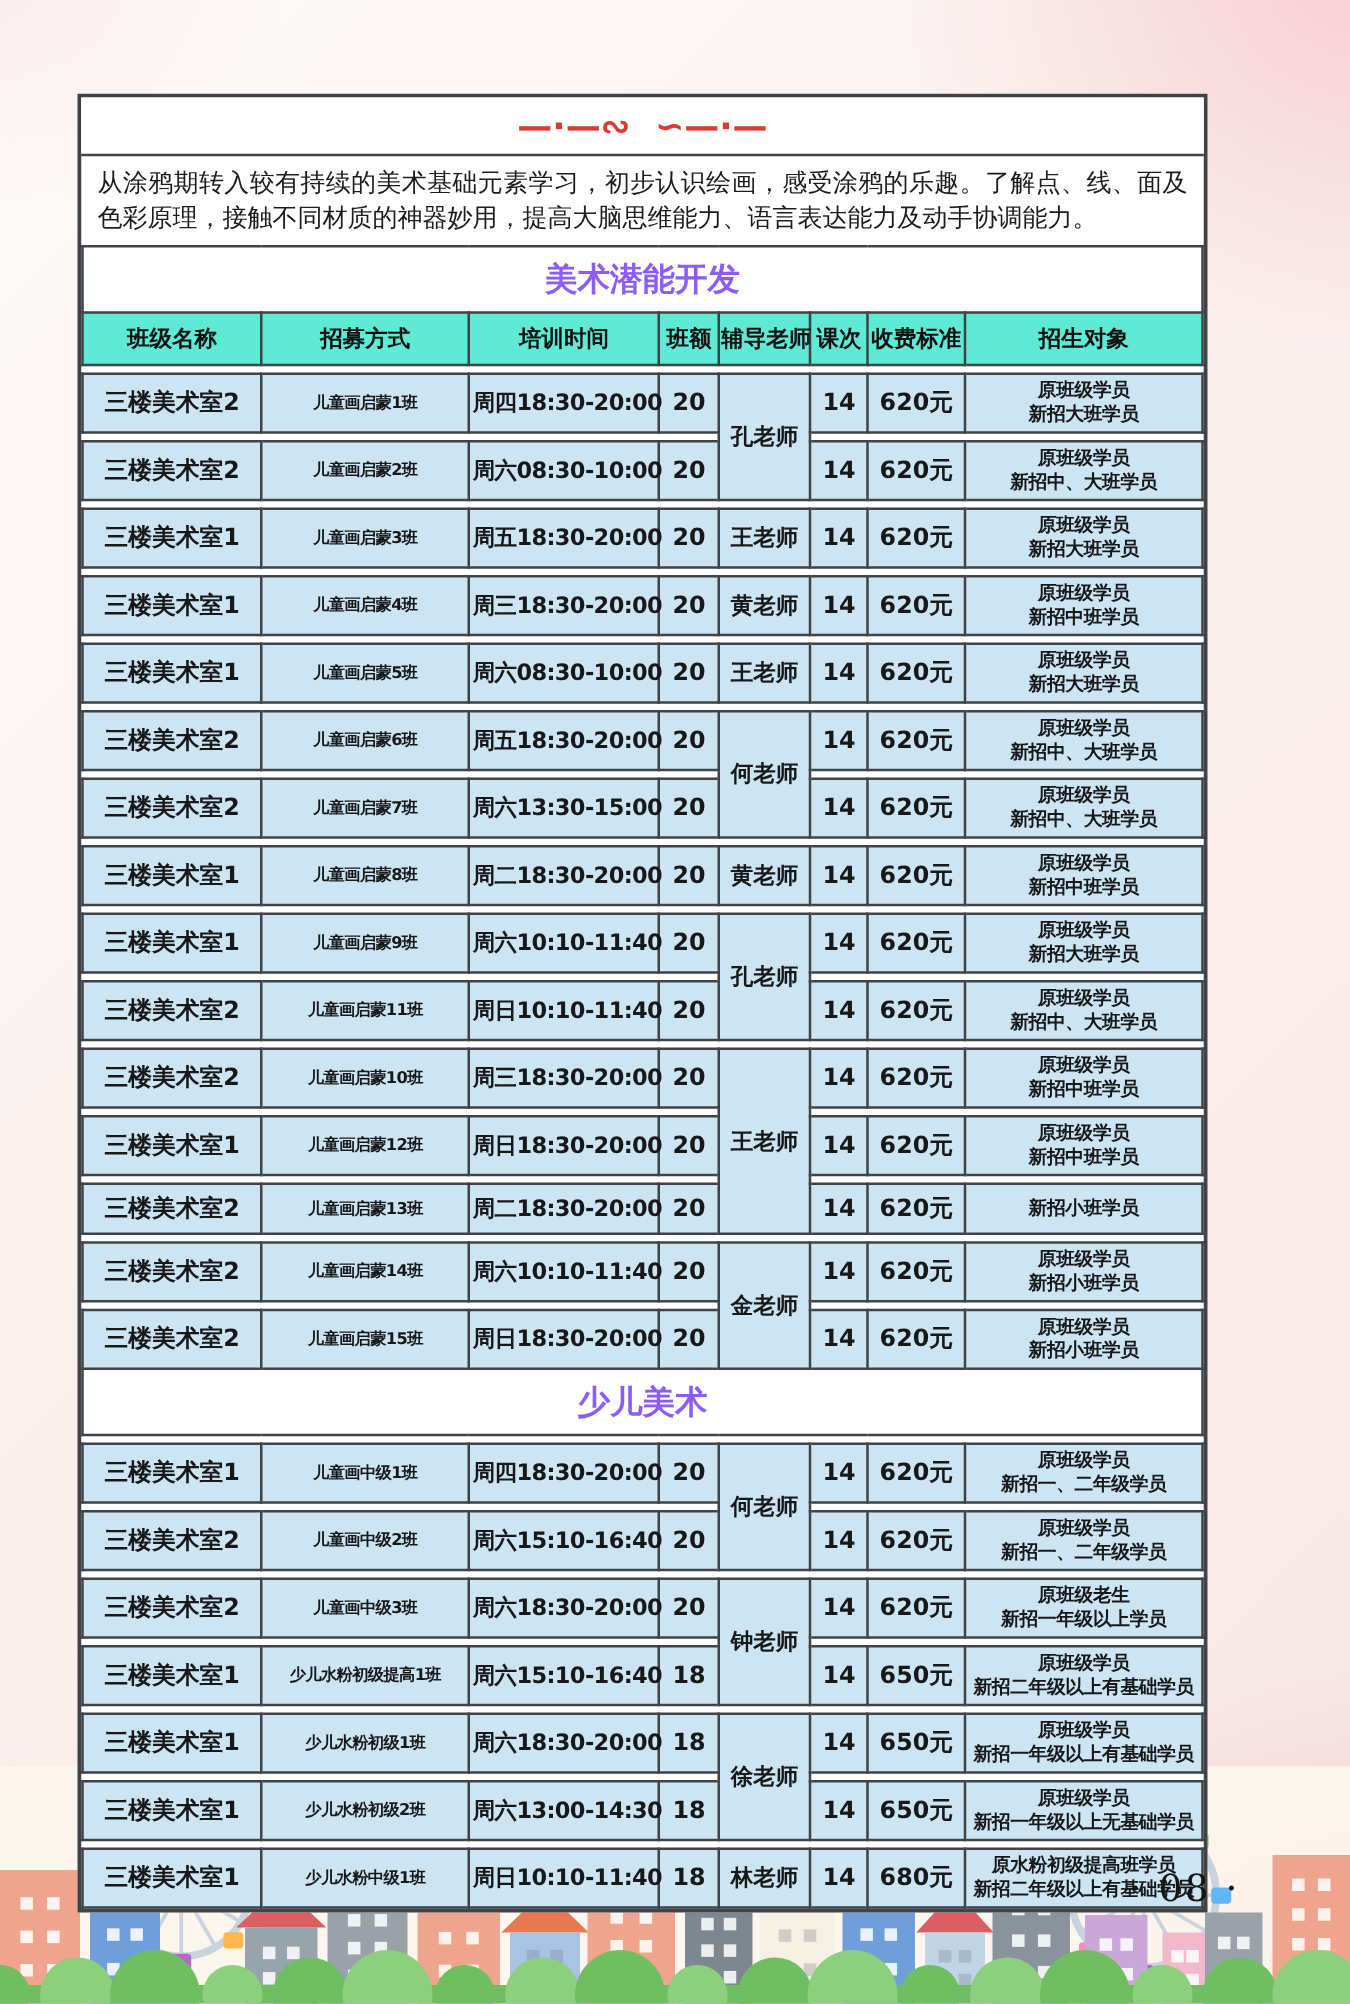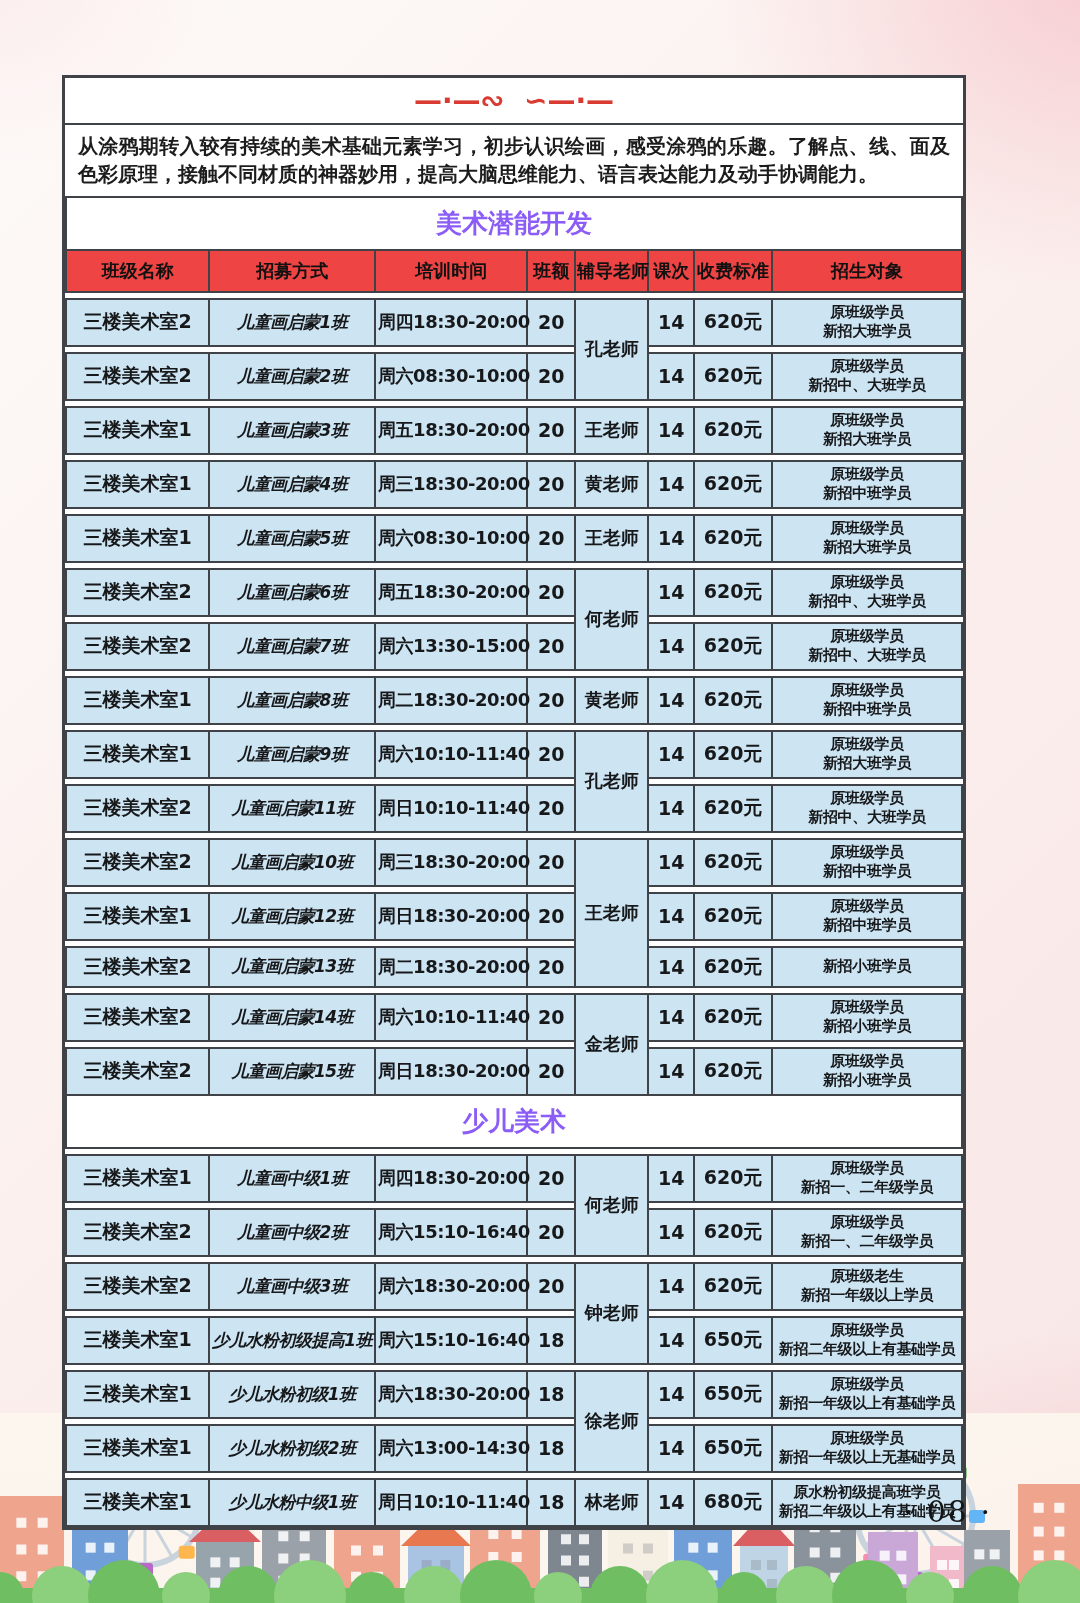--- a/index.html
+++ b/index.html
@@ -13,32 +13,32 @@
       linear-gradient(135deg,#fdfaf8 0%,#fbf0ee 45%,#f8e6e6 100%);}
   .ground{position:absolute;left:0;bottom:0;width:100%;height:190px;background:rgba(252,246,238,.92);}
   .skyline{position:absolute;left:0;bottom:0;width:1080px;height:185px;z-index:1;}
   .page-number{position:absolute;right:88px;bottom:74px;z-index:3;
     font-family:"DejaVu Serif","Liberation Serif",serif;font-weight:normal;font-size:30px;color:#151515;letter-spacing:2px;}
   .sheet{position:absolute;left:62px;top:75px;width:904px;z-index:2;background:#fff;
     border:3px solid #3f4347;box-sizing:border-box;}
   .title-band{display:flex;align-items:center;justify-content:center;gap:20px;padding:9px 0 8px;background:#fff;}
   .flourish{color:#d93a32;font-size:28px;font-weight:bold;line-height:1;}
   .page-title{margin:0;color:#d93a32;font-size:33px;font-weight:bold;letter-spacing:12px;line-height:1.2;}
-  .desc{border-top:2px solid #3f4347;padding:7px 13px;font-size:20px;font-weight:bold;color:#1c1c1c;
+  .desc{border-top:2px solid #3f4347;padding:7px 13px;font-size:20px;font-weight:normal;color:#1c1c1c;
     line-height:1.42;text-align:justify;}
   table.course{width:100%;border-collapse:collapse;border-top:2px solid #3f4347;table-layout:fixed;}
   table.course td,table.course th{box-sizing:border-box;}
   tr.band td{background:#fff;color:#8b5cf6;font-weight:bold;font-size:26px;text-align:center;
     padding:8px 0;border:2px solid #3f4347;}
-  tr.head th{background:#ef4444;color:#111;font-weight:bold;font-size:18px;text-align:center;
+  tr.head th{background:#5eead4;color:#111;font-weight:bold;font-size:18px;text-align:center;
     padding:8px 1px;border:2px solid #3f4347;white-space:nowrap;}
   tr.gap td{height:7px;background:#fff;border:none;padding:0;line-height:0;}
   tr.data td{background:#cde4f3;color:#16181a;font-weight:bold;font-size:19px;text-align:center;
     padding:3px 2px;border:2px solid #3f4347;height:40px;}
-  tr.data td.col-cls{font-size:17px;letter-spacing:-.5px;white-space:nowrap;font-style:italic;}
+  tr.data td.col-cls{font-size:13px;letter-spacing:-.5px;white-space:nowrap;}
   tr.data td.col-time{font-size:18px;letter-spacing:-.5px;white-space:nowrap;}
   tr.data td.col-target{font-size:15px;line-height:1.3;letter-spacing:-.3px;white-space:pre-line;text-align:center;}
   tr.data td.col-teacher{font-size:18px;}
 </style>
 </head>
 <body>
 
 <div class="page">
 
   <div class="ground"></div>

